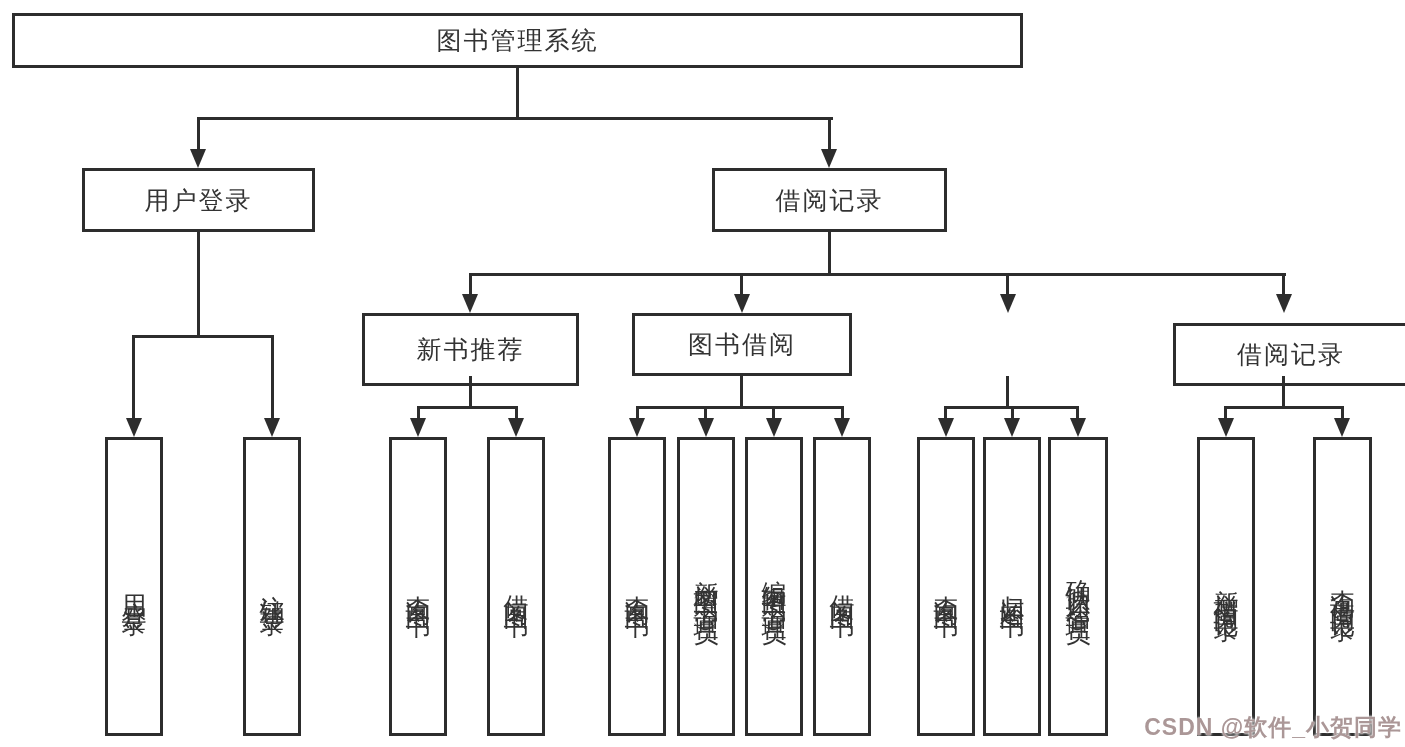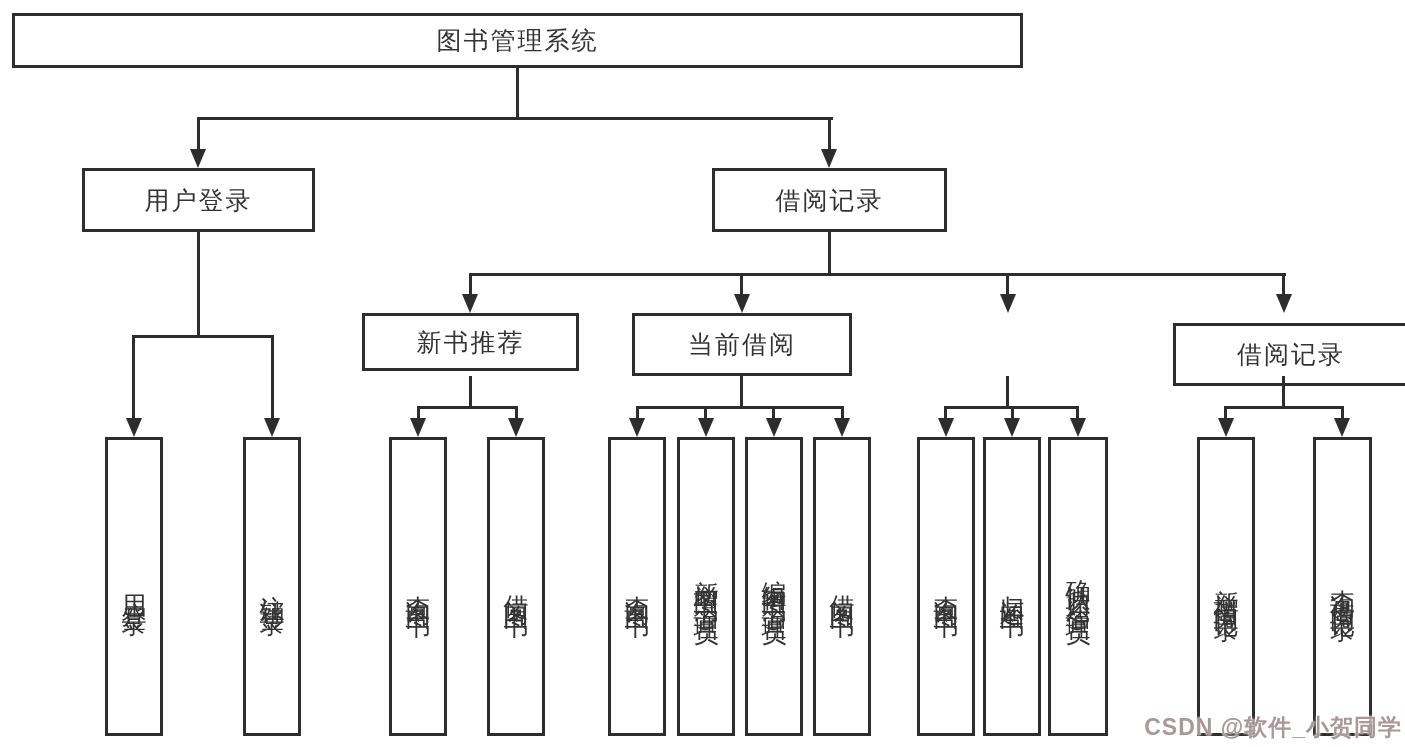--- a/index.html
+++ b/index.html
@@ -61,25 +61,25 @@
     <span>图书管理系统</span>
   </div>
 
   <div class="box" style="left:82px;top:168px;width:233px;height:64px">
     <span>用户登录</span>
   </div>
   <div class="box" style="left:712px;top:168px;width:235px;height:64px">
     <span>借阅记录</span>
   </div>
 
-  <div class="box" style="left:362px;top:313px;width:217px;height:58px">
+  <div class="box" style="left:362px;top:313px;width:217px;height:73px">
     <span>新书推荐</span>
   </div>
   <div class="box" style="left:632px;top:313px;width:220px;height:63px">
-    <span>当前借阅</span>
+    <span>图书借阅</span>
   </div>
   <div class="box" style="left:1173px;top:323px;width:236px;height:63px">
     <span>借阅记录</span>
   </div>
 
   <div class="box vbox" style="left:105px;top:437px;width:58px;height:299px">
     <span>用户登录</span>
   </div>
   <div class="box vbox" style="left:243px;top:437px;width:58px;height:299px">
     <span>注销登录</span>

